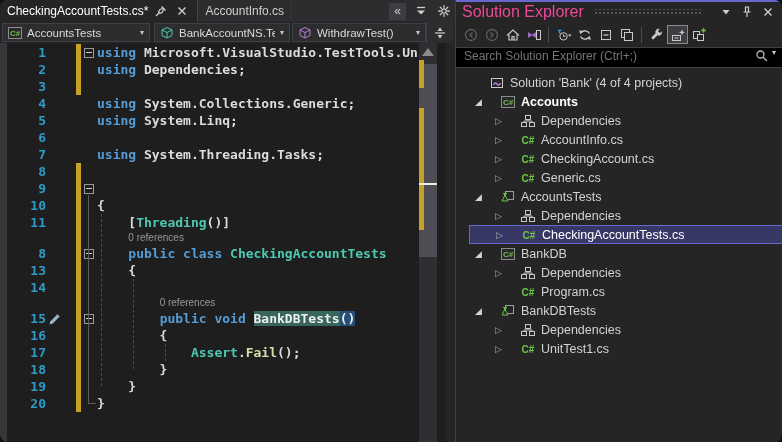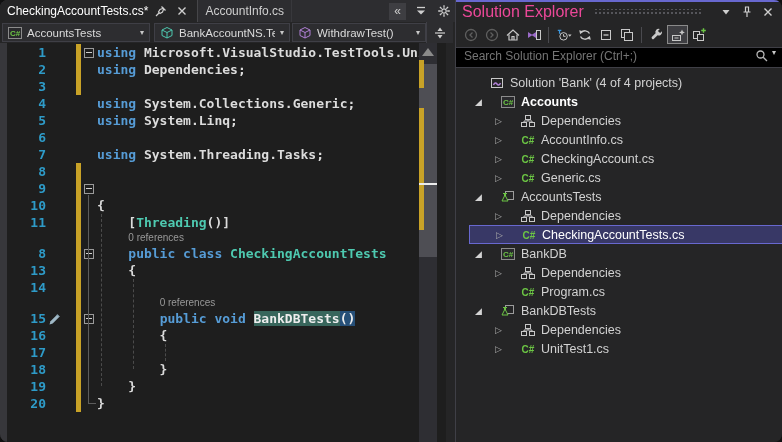--- a/index.html
+++ b/index.html
@@ -326,20 +326,21 @@
             <span class="cell-bar on"></span>
             <span class="cell-fold"></span>
             <span class="cell-txt"><span class="tk-id">        {</span></span>
           </div>
           <div class="row">
             <span class="cell-n">17</span>
             <span class="cell-g"></span>
             <span class="cell-sp"></span>
             <span class="cell-bar on"></span>
             <span class="cell-fold"></span>
+            <span class="cell-txt"><span class="tk-id">            </span><span class="tk-ty">Assert</span><span class="tk-id">.</span><span class="tk-mth">Fail</span><span class="tk-id">();</span></span>
           </div>
           <div class="row">
             <span class="cell-n">18</span>
             <span class="cell-g"></span>
             <span class="cell-sp"></span>
             <span class="cell-bar on"></span>
             <span class="cell-fold"></span>
             <span class="cell-txt"><span class="tk-id">        }</span></span>
           </div>
           <div class="row">

